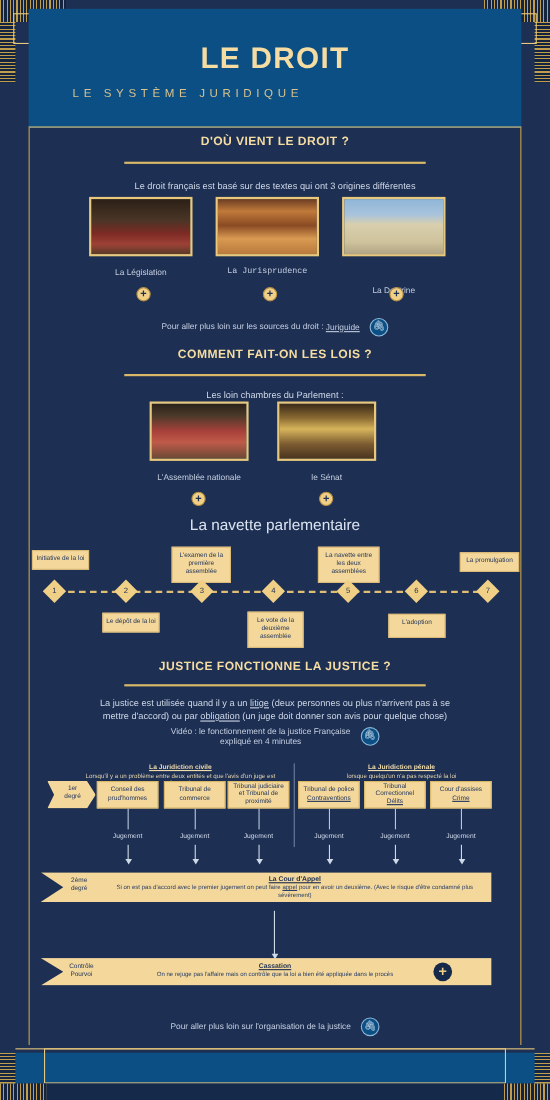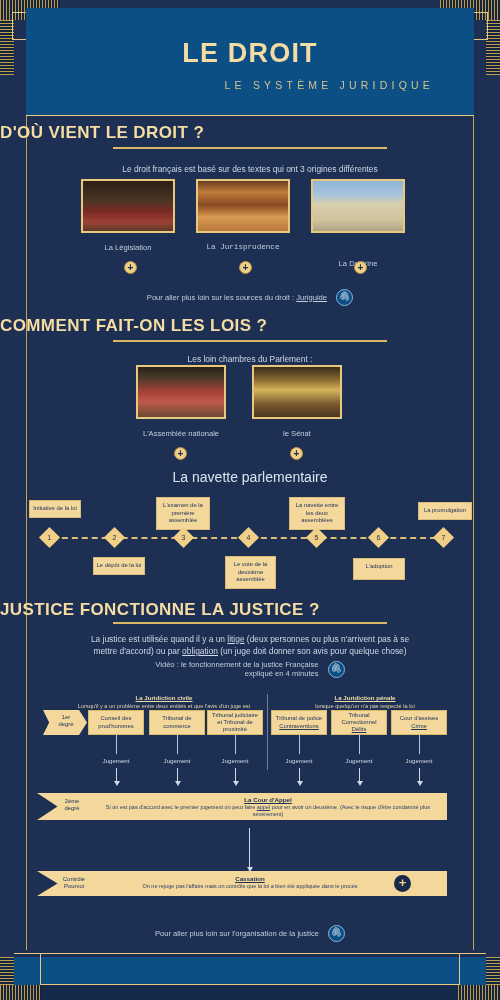--- a/index.html
+++ b/index.html
@@ -51,43 +51,44 @@
     color: #f4dca2;
     font-size: 27px;
     font-weight: bold;
     letter-spacing: 1.2px;
     font-family: "Liberation Sans", sans-serif;
     font-stretch: condensed;
   }
   .subtitle {
     position: absolute;
     left: 40px; right: 40px; top: 70px;
-    text-align: right;
+    text-align: left;
     color: #d9c28b;
     font-size: 10.5px;
     letter-spacing: 4.2px;
     line-height: 15px;
   }
 
   
   .frame {
     position: absolute;
     left: 26px; top: 116px;
     width: 448px; height: 834px;
     border-left: 1px solid #c9a34a;
     border-right: 1px solid #c9a34a;
   }
 
   
   .sec-title {
     position: absolute;
     left: 0; right: 0;
+    text-align: center;
     color: #f4dca2;
     font-weight: bold;
-    font-size: 17px;
+    font-size: 11px;
     letter-spacing: .4px;
   }
   .sec-rule {
     position: absolute;
     height: 2px;
     background: #d9b968;
   }
 
   .lead {
     position: absolute;
@@ -386,21 +387,21 @@
   </div>
 
   <div class="sec-title" style="top:600px;">JUSTICE FONCTIONNE LA JUSTICE ?</div>
   <div class="sec-rule" style="left:113px;width:274px;top:622px;"></div>
 
   <div class="lead" style="left:82px;right:82px;top:633px;">
     <span>La justice est utilisée quand il y a un </span><u>litige</u><span> (deux personnes ou plus n'arrivent pas à se mettre d'accord) ou par </span><u>obligation</u><span> (un juge doit donner son avis pour quelque chose)</span>
   </div>
 
   <div class="linkrow" style="top:660px;left:90px;right:90px;">
-    <span style="display:inline-block;text-align:right;vertical-align:middle;">
+    <span style="display:inline-block;text-align:center;vertical-align:middle;">
       <span style="display:block;">Vidéo : le fonctionnement de la justice Française</span>
       <span style="display:block;">expliqué en 4 minutes</span>
     </span>
     <span class="chip"></span>
   </div>
 
   <div class="colhead" style="left:66px;width:196px;top:694px;">
     <b>La Juridiction civile</b>
     <span>Lorsqu'il y a un problème entre deux entités et que l'avis d'un juge est nécessaire</span>
   </div>

